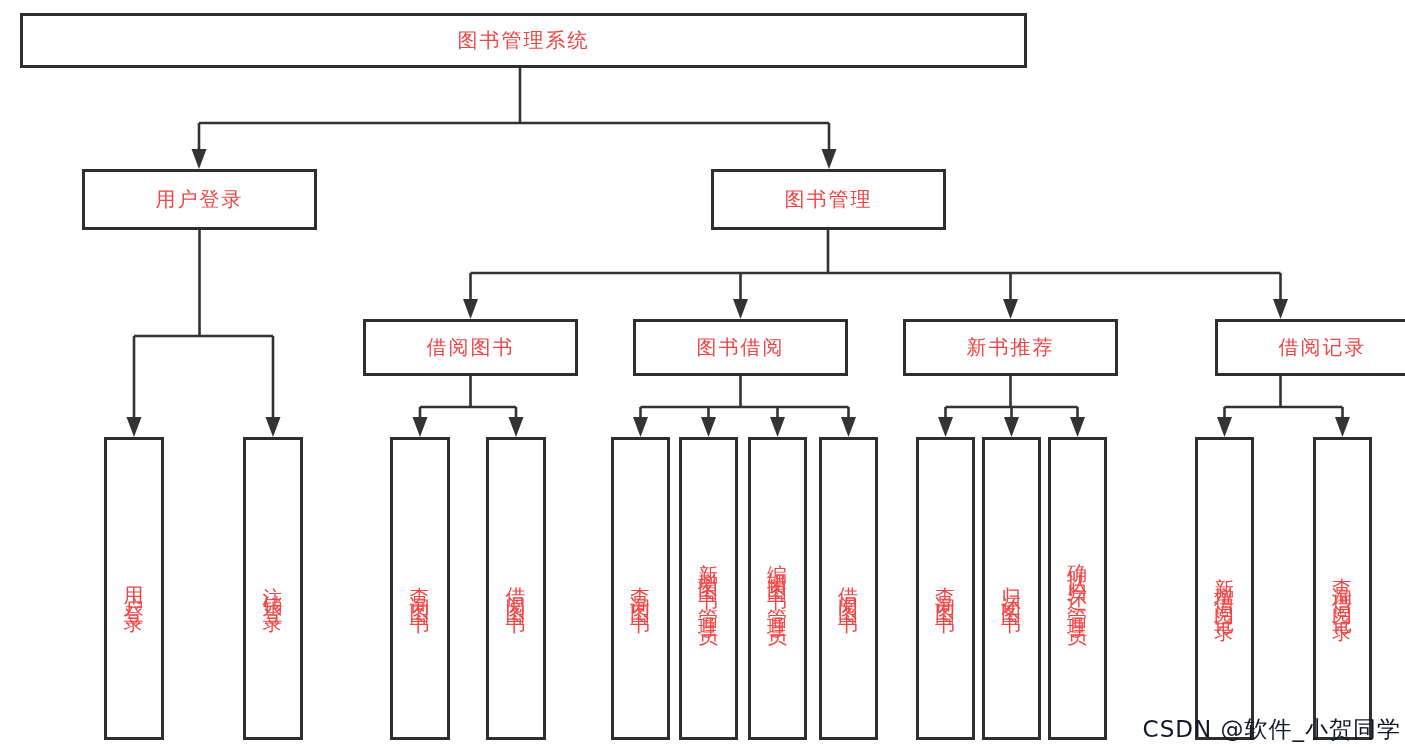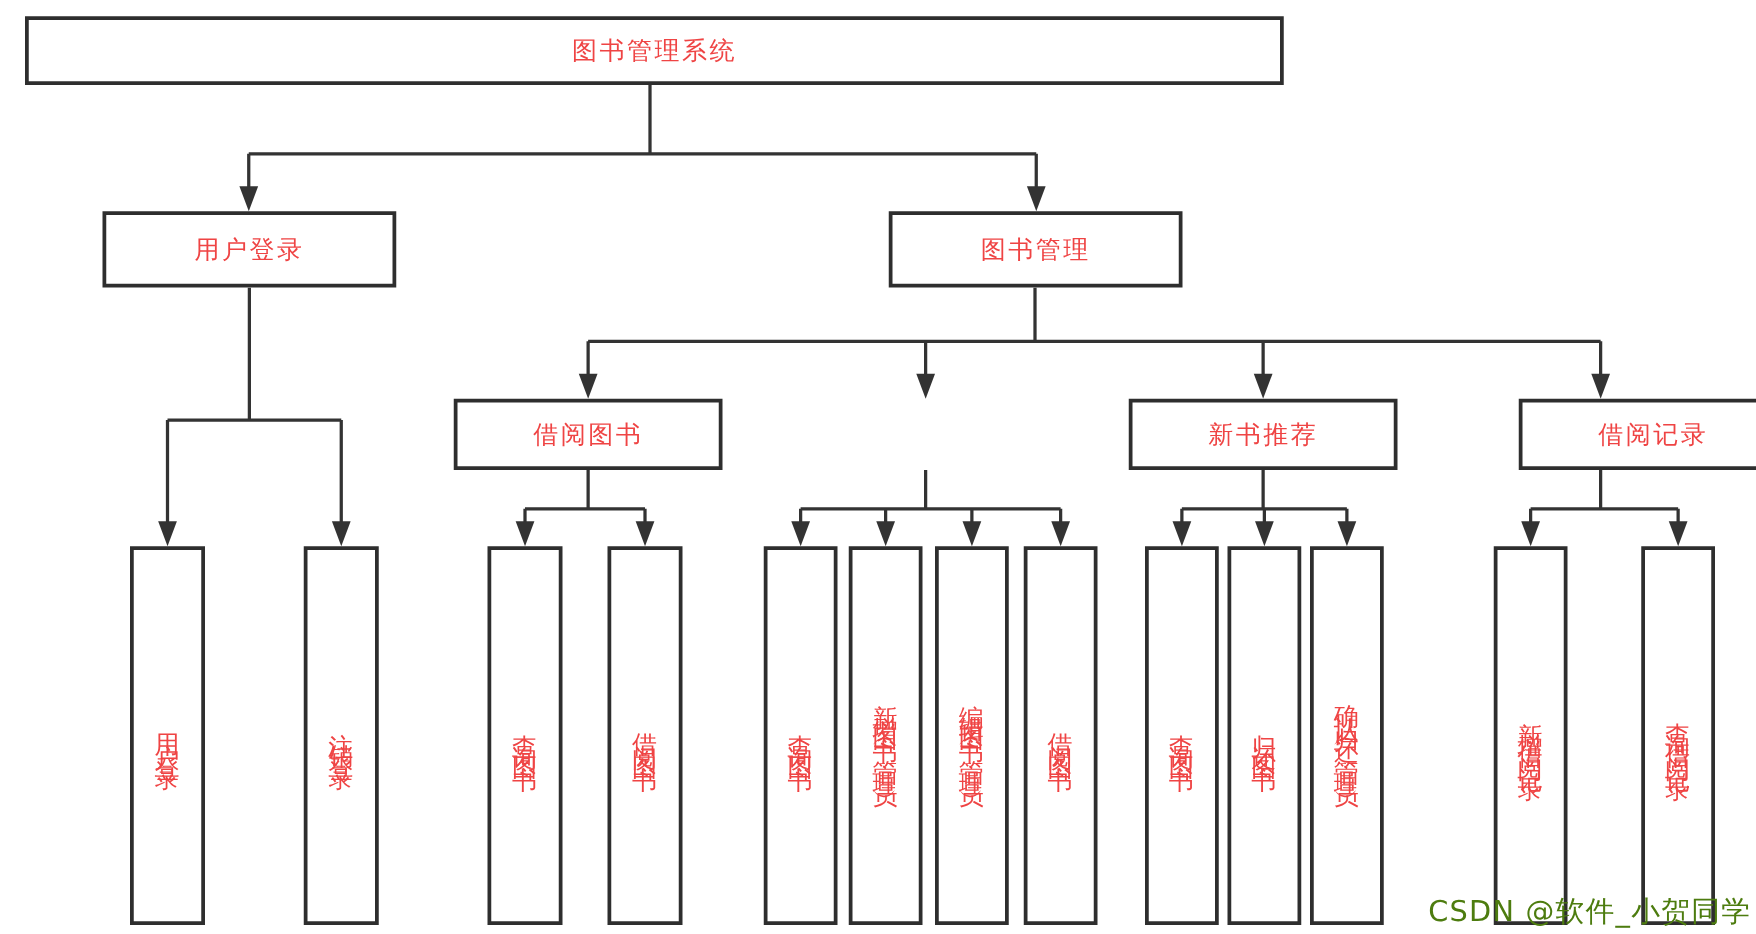--- a/index.html
+++ b/index.html
@@ -14,21 +14,21 @@
     display:flex; align-items:center; justify-content:center;
     color:#ef4444;
   }
   .hbox { font-size:20px; letter-spacing:2px; white-space:nowrap; }
   .vbox {
     writing-mode:vertical-rl; text-orientation:mixed;
     font-size:20px; letter-spacing:9px; line-height:1;
   }
   .watermark {
     position:absolute; right:4px; top:714px;
-    font-size:23px; color:#4d7c0f; letter-spacing:1px; white-space:nowrap;
+    font-size:23px; color:#0f172a; letter-spacing:1px; white-space:nowrap;
   }
   
   .n-root      { left:20px;  top:13px;  width:1007px; height:55px; }
   .n-login     { left:82px;  top:169px; width:235px;  height:61px; }
   .n-bookmgmt  { left:711px; top:169px; width:235px;  height:61px; }
   .n-sec0      { left:363px; top:319px; width:215px;  height:57px; }
   .n-sec1      { left:633px; top:319px; width:215px;  height:57px; }
   .n-sec2      { left:903px; top:319px; width:215px;  height:57px; }
   .n-sec3      { left:1173px;top:319px; width:215px;  height:57px;margin-left:42px; }
   .leaf        { top:437px; height:303px; width:60px; }
@@ -84,20 +84,21 @@
       <polygon points="1335,417 1350,417 1342.5,437"></polygon>
     </g>
   </svg>
 
   <div class="box hbox n-root">图书管理系统</div>
 
   <div class="box hbox n-login">用户登录</div>
   <div class="box hbox n-bookmgmt">图书管理</div>
 
   <div class="box hbox n-sec0">借阅图书</div>
+  <div class="box hbox n-sec1">图书借阅</div>
   <div class="box hbox n-sec2">新书推荐</div>
   <div class="box hbox n-sec3">借阅记录</div>
 
   <div class="box vbox leaf l-a1">用户登录</div>
   <div class="box vbox leaf l-a2">注销登录</div>
 
   <div class="box vbox leaf l-b1">查询图书</div>
   <div class="box vbox leaf l-b2">借阅图书</div>
 
   <div class="box vbox leaf l-c1">查询图书</div>

